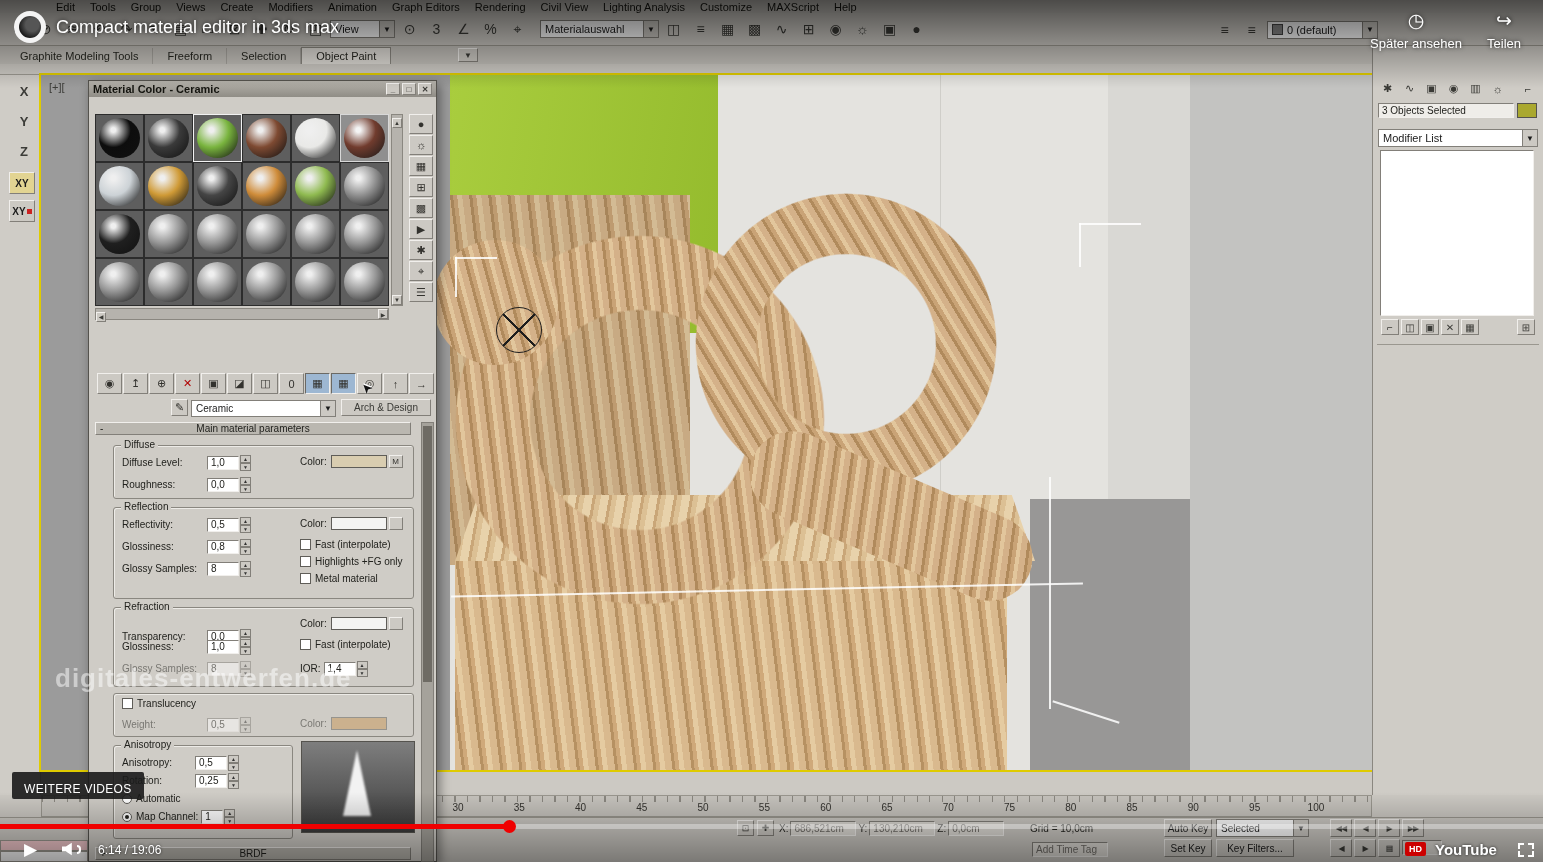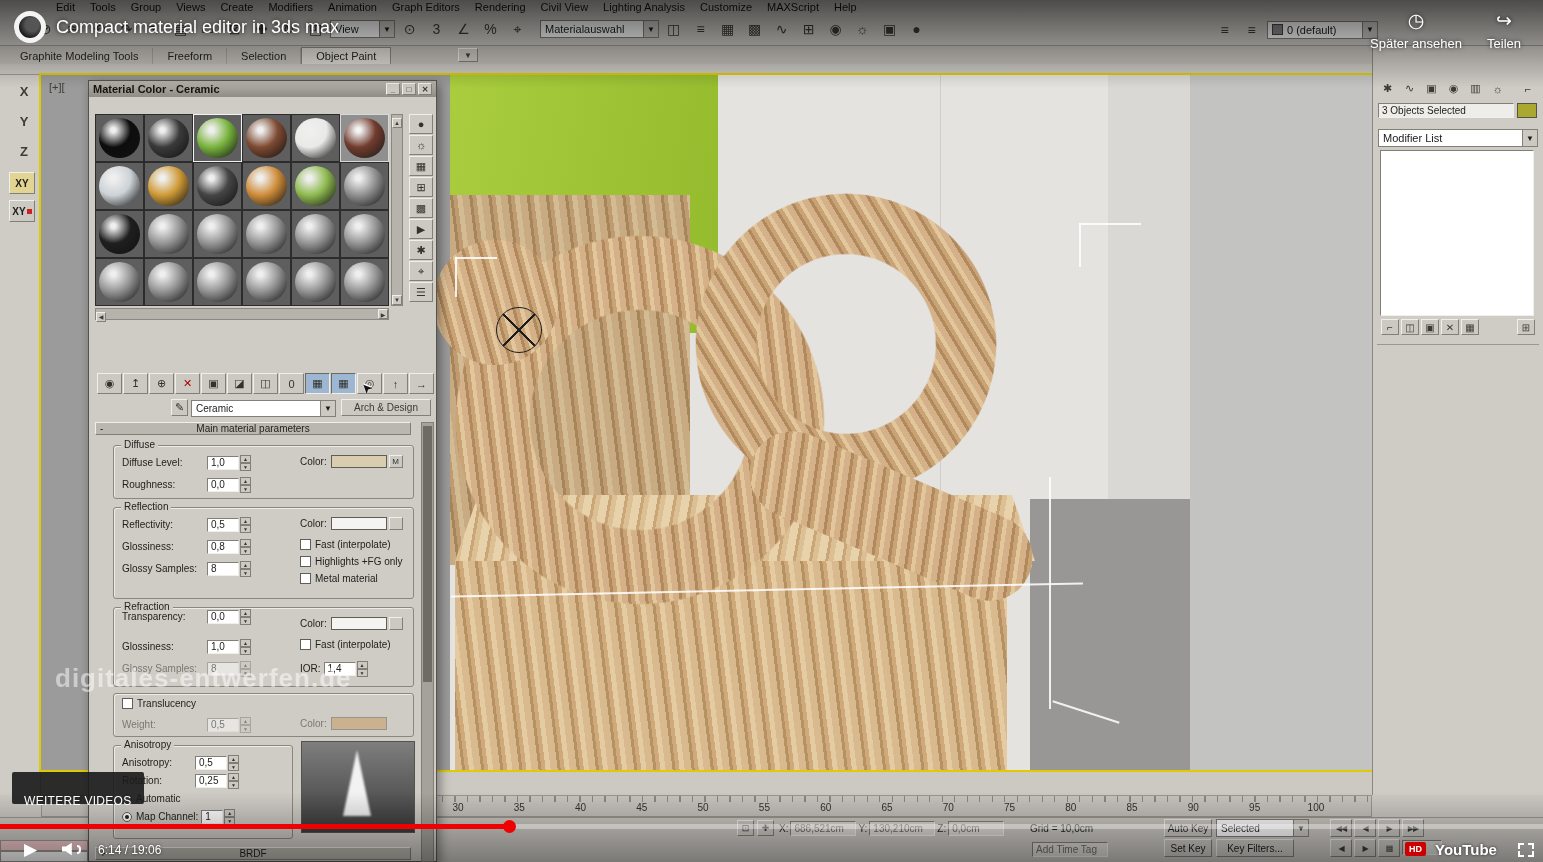--- a/index.html
+++ b/index.html
@@ -551,21 +551,21 @@
           <span>Highlights +FG only</span>
         </div>
       <div class="mrow" style="left:186px;top:65px;">
           <span class="cb"></span>
           <span>Metal material</span>
         </div>
     </div>
 
     <div class="grp" style="left:24px;top:526px;width:301px;height:80px;">
       <span class="gt">Refraction</span>
-      <div class="mrow" style="left:8px;top:1px;">
+      <div class="mrow" style="left:8px;top:21px;">
         <span style="width:82px;">Transparency:</span>
         <span class="spinval">0,0</span>
         <span class="spn">
             <i>▲</i>
             <i>▼</i>
           </span>
       </div>
       <div class="mrow" style="left:186px;top:9px;">
         <span>Color:</span>
         <span class="swatch" style="background: rgb(244, 244, 242);"></span>
@@ -674,21 +674,21 @@
 
   <div class="abs yt yt-action" style="left:1370px;top:9px;width:92px;">
     <span style="font-size:19px;">◷</span>
     <span>Später ansehen</span>
   </div>
   <div class="abs yt yt-action" style="left:1478px;top:9px;width:52px;">
     <span style="font-size:19px;">↪</span>
     <span>Teilen</span>
   </div>
 
-  <span class="abs yt" style="left:12px;top:772px;height:27px;line-height:27px;padding:16px 12px;background:rgba(25,25,25,.9);color:#fff;font-size:12px;border-radius:2px;letter-spacing:.3px;">WEITERE VIDEOS</span>
+  <span class="abs yt" style="left:12px;top:772px;height:27px;line-height:27px;padding:4px 12px;background:rgba(25,25,25,.9);color:#fff;font-size:12px;border-radius:2px;letter-spacing:.3px;">WEITERE VIDEOS</span>
 
   <div class="abs yt" style="left:0;top:824px;width:1543px;height:5px;">
     <div class="abs yt-progress-rest" style="left:0;top:0;width:1543px;height:5px;"></div>
     <div class="abs" style="left: 0px; top: 0px; width: 509px; height: 5px; background: rgb(240, 0, 0);"></div>
     <div class="abs" style="left: 503px; top: -4px; width: 13px; height: 13px; border-radius: 50%; background: rgb(240, 0, 0);"></div>
   </div>
 
   <span class="abs yt" style="left:24px;top:839px;color:#fff;font-size:17px;">▶</span>
   <div class="abs yt" style="left:62px;top:842px;display:flex;align-items:center;">
     <span class="vol-body"></span>

